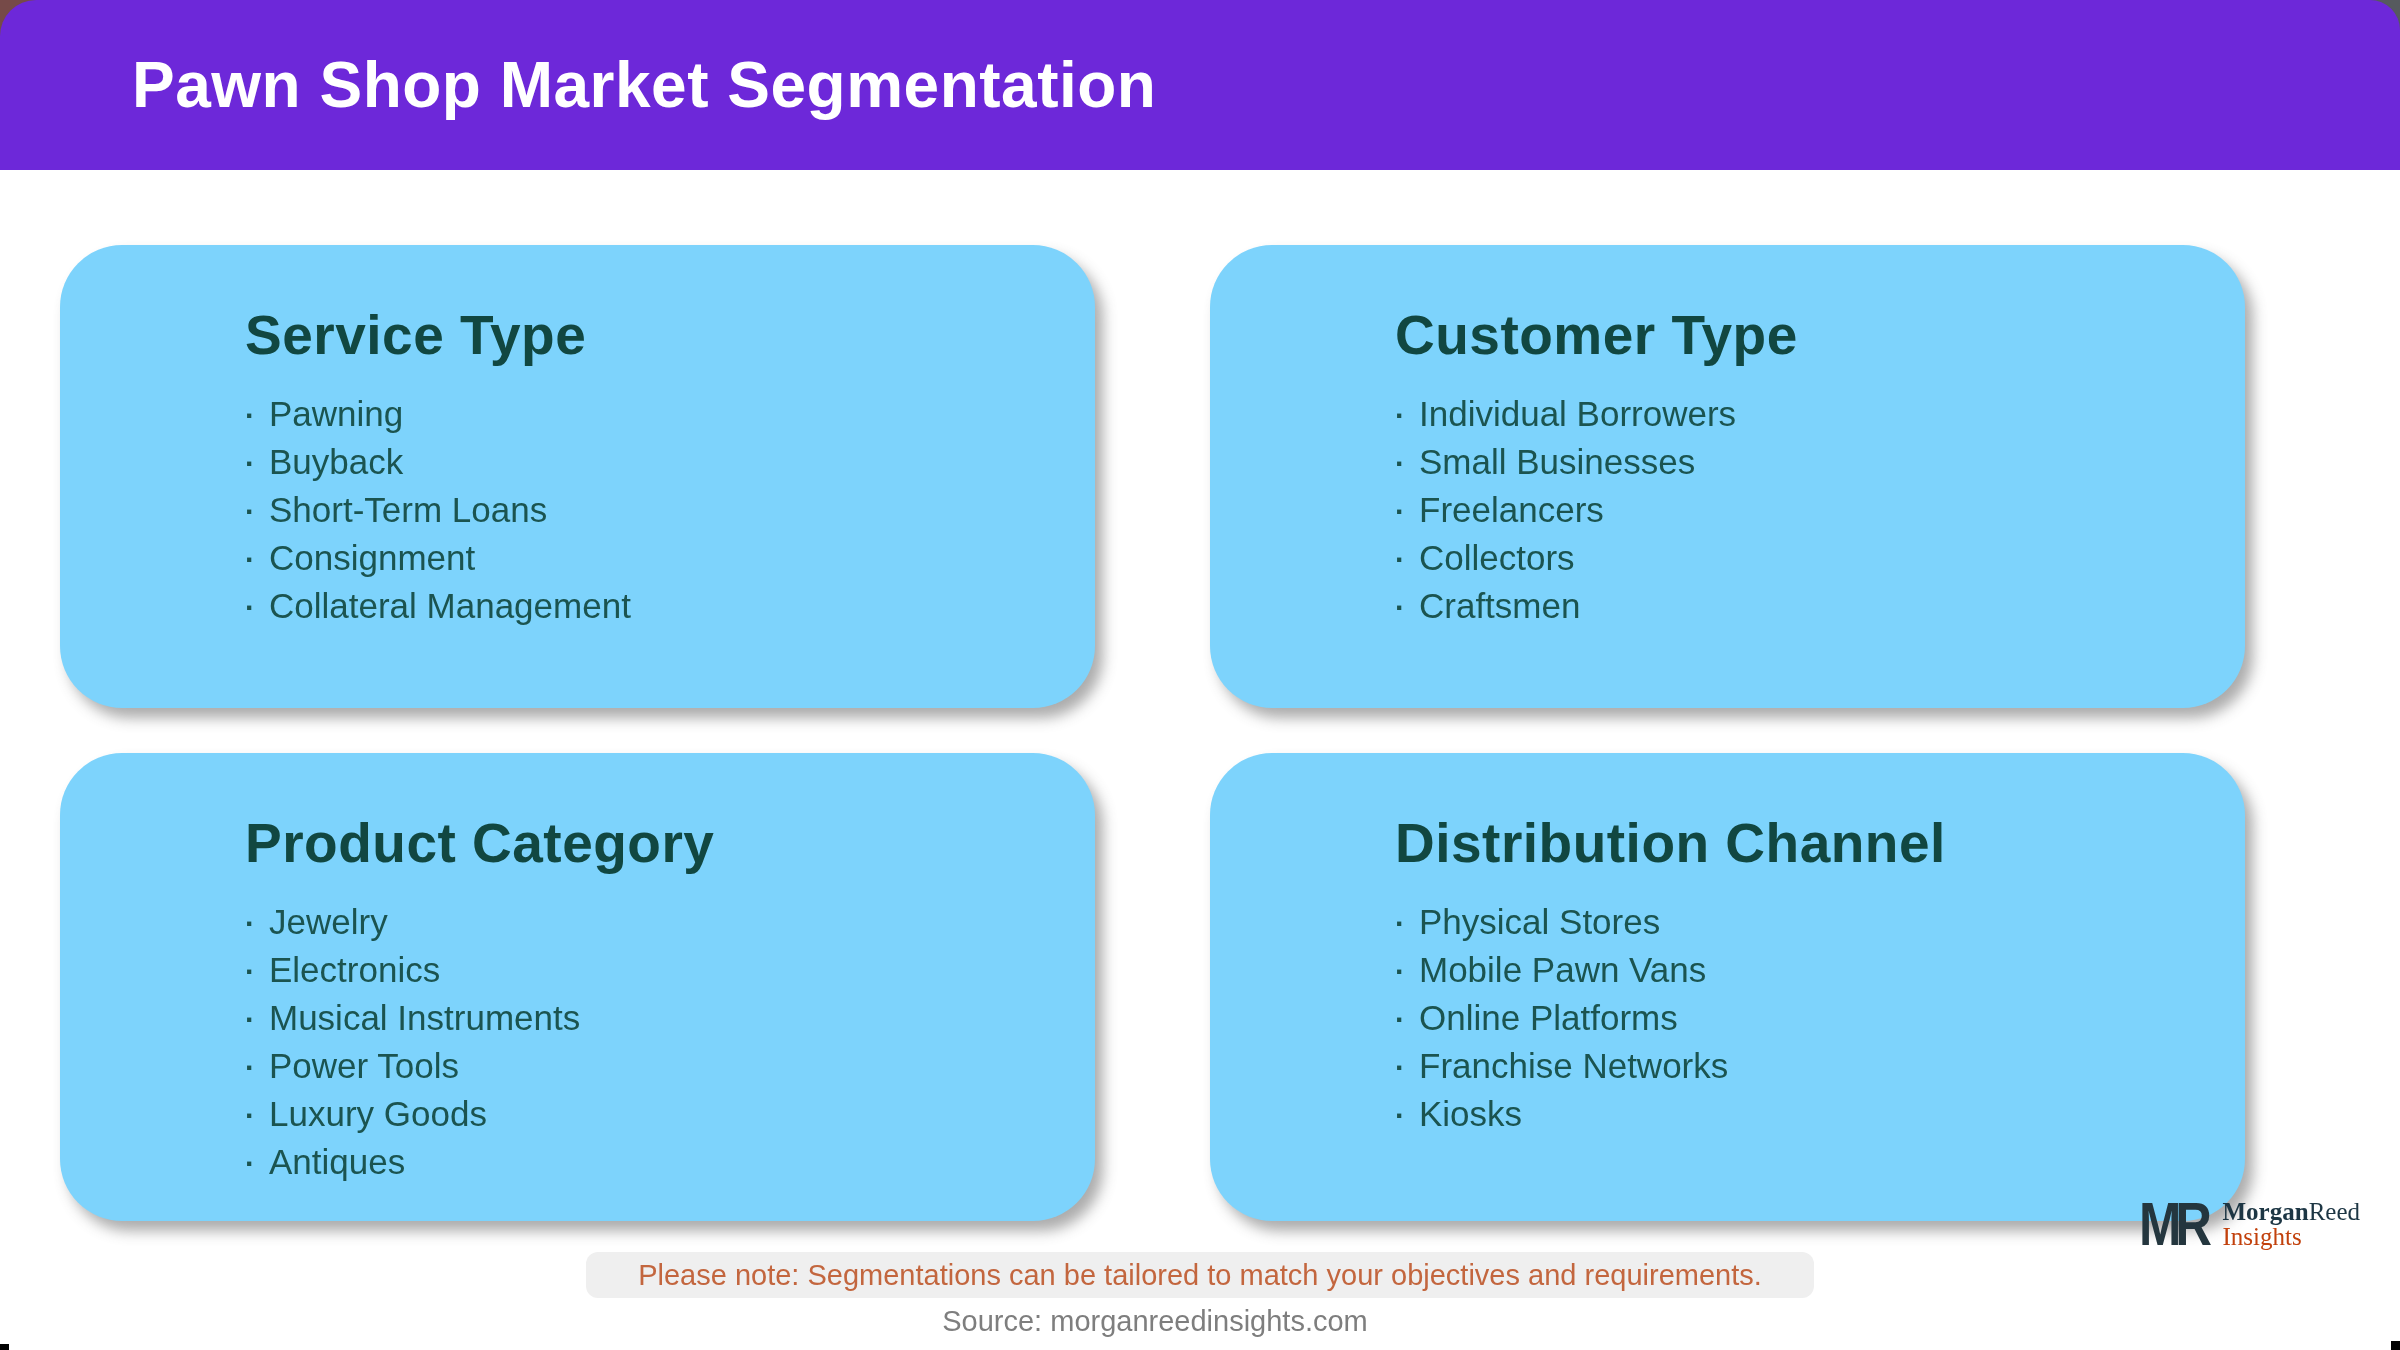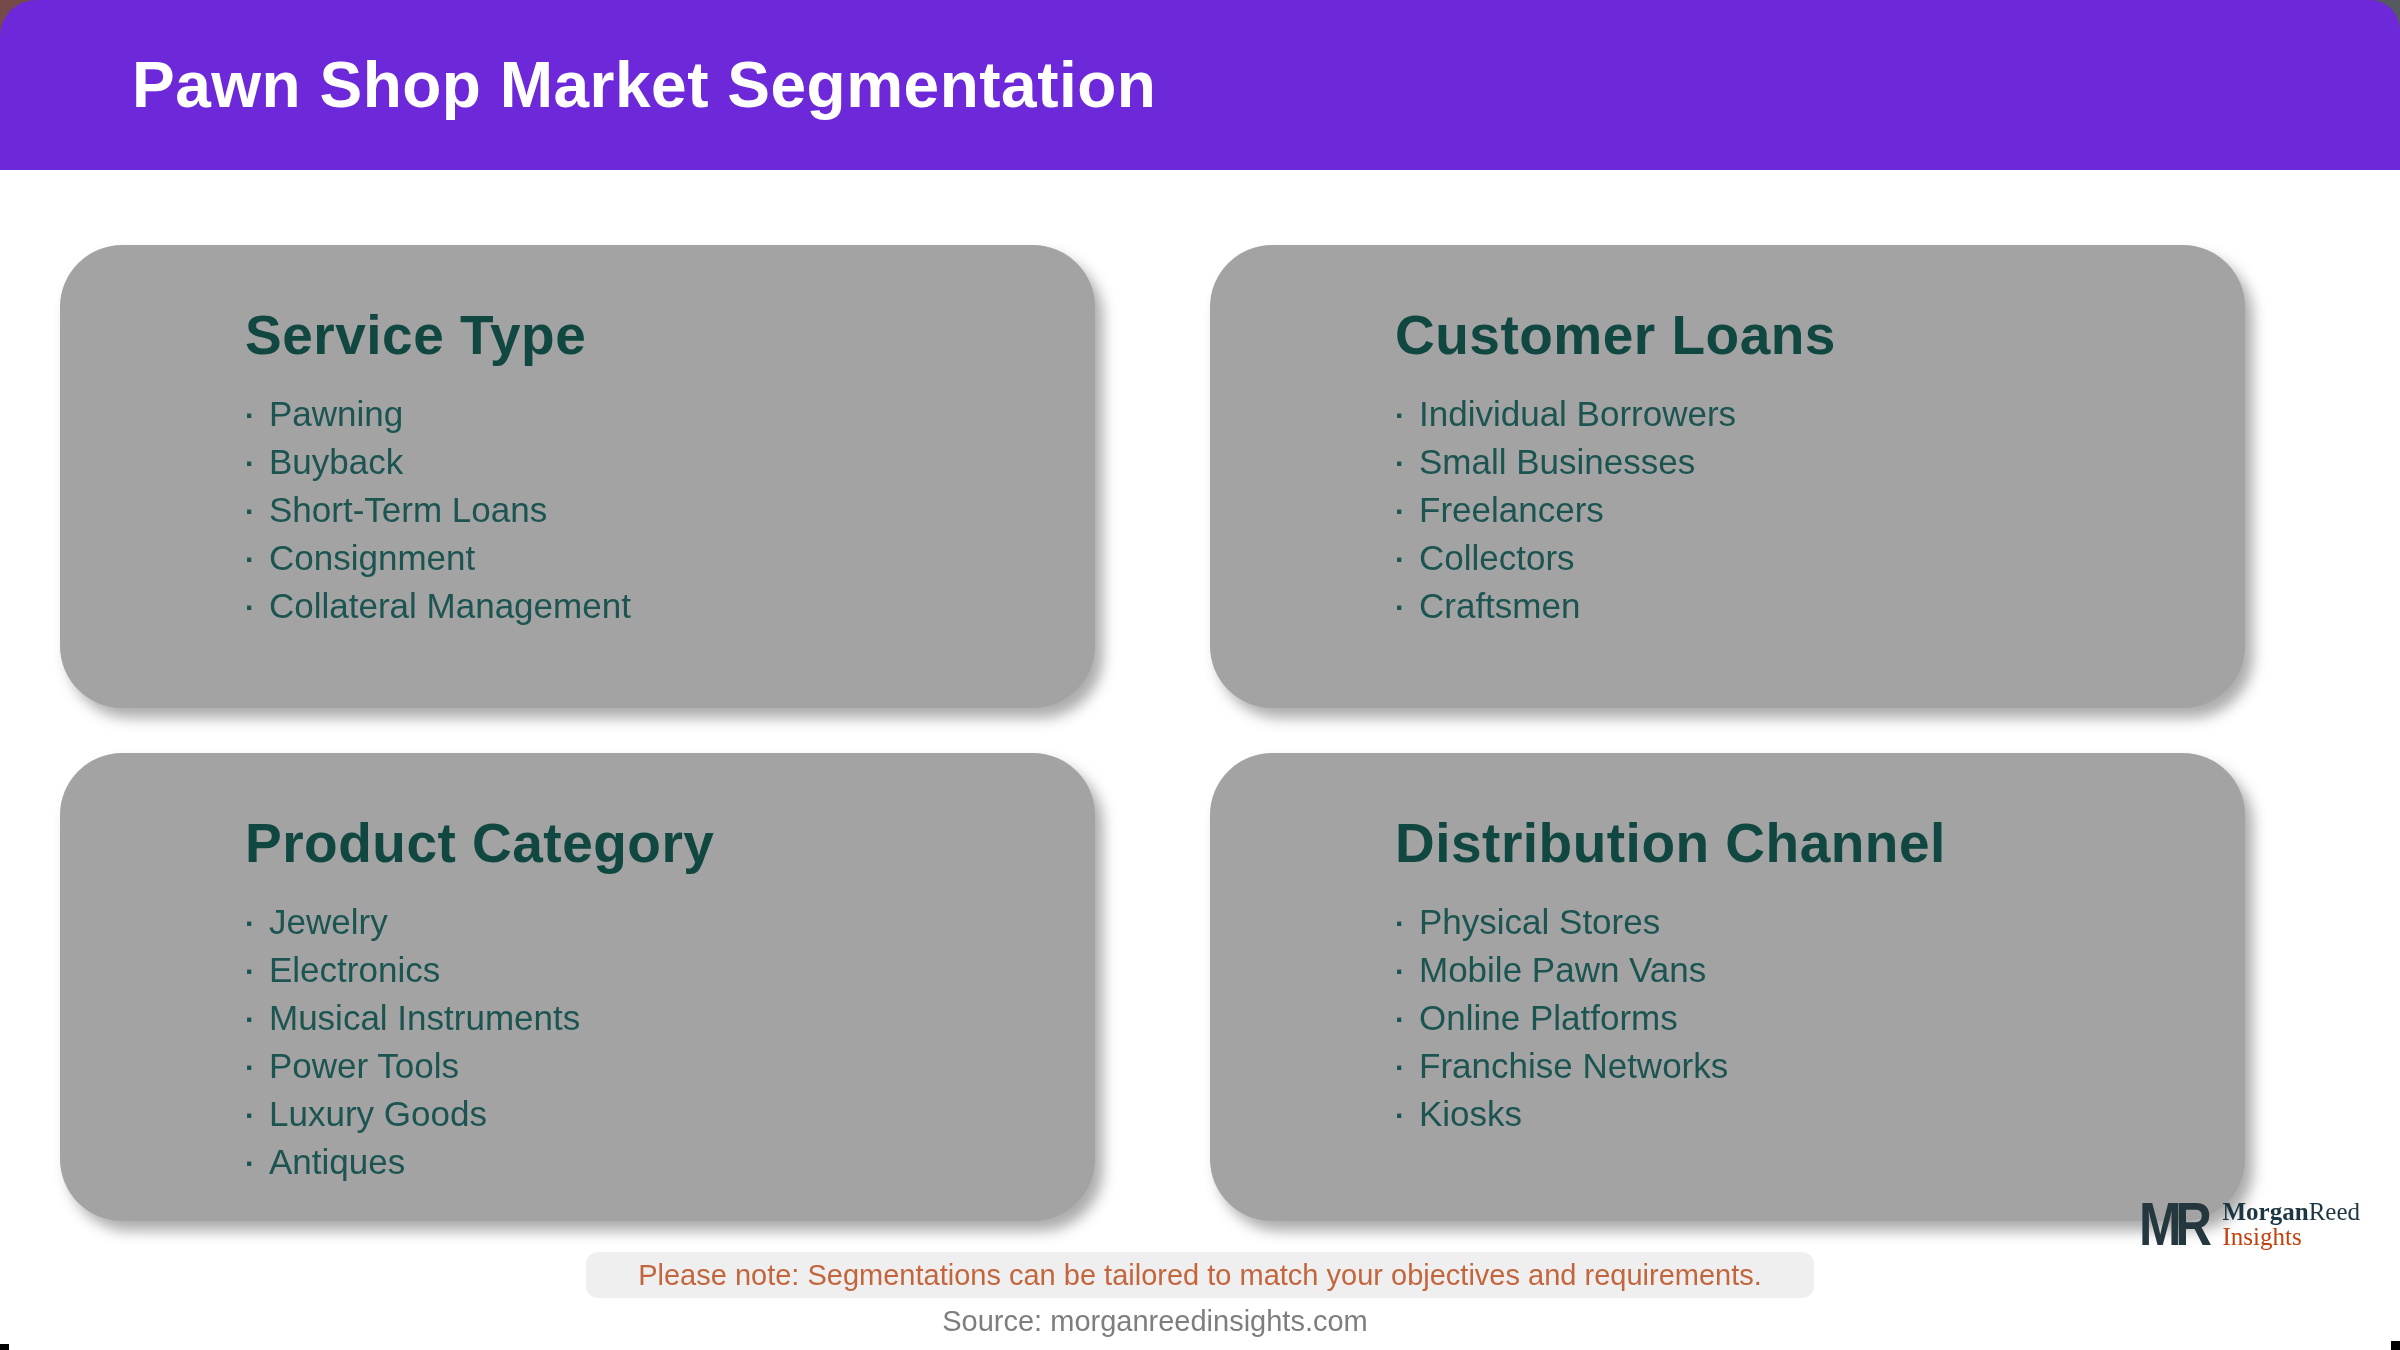--- a/index.html
+++ b/index.html
@@ -53,21 +53,21 @@
     position: absolute;
     top: 245px;
     left: 60px;
     display: grid;
     grid-template-columns: 1035px 1035px;
     grid-template-rows: 463px 468px;
     column-gap: 115px;
     row-gap: 45px;
   }
   .card {
-    background: #a3a3a3;
+    background: #7dd3fc;
     border-radius: 62px;
     box-shadow: 8px 10px 14px rgba(70, 70, 70, 0.45);
     padding: 58px 40px 0 185px;
     box-sizing: border-box;
   }
   .card-title {
     margin: 0 0 24px 0;
     font-size: 55px;
     font-weight: 700;
     color: #114741;
@@ -190,21 +190,21 @@
             <span>Consignment</span>
           </li>
         <li>
             <span class="bullet">·</span>
             <span>Collateral Management</span>
           </li>
       </ul>
     </section>
 
     <section class="card">
-      <h2 class="card-title">Customer Loans</h2>
+      <h2 class="card-title">Customer Type</h2>
       <ul class="list">
         <li>
             <span class="bullet">·</span>
             <span>Individual Borrowers</span>
           </li>
         <li>
             <span class="bullet">·</span>
             <span>Small Businesses</span>
           </li>
         <li>

